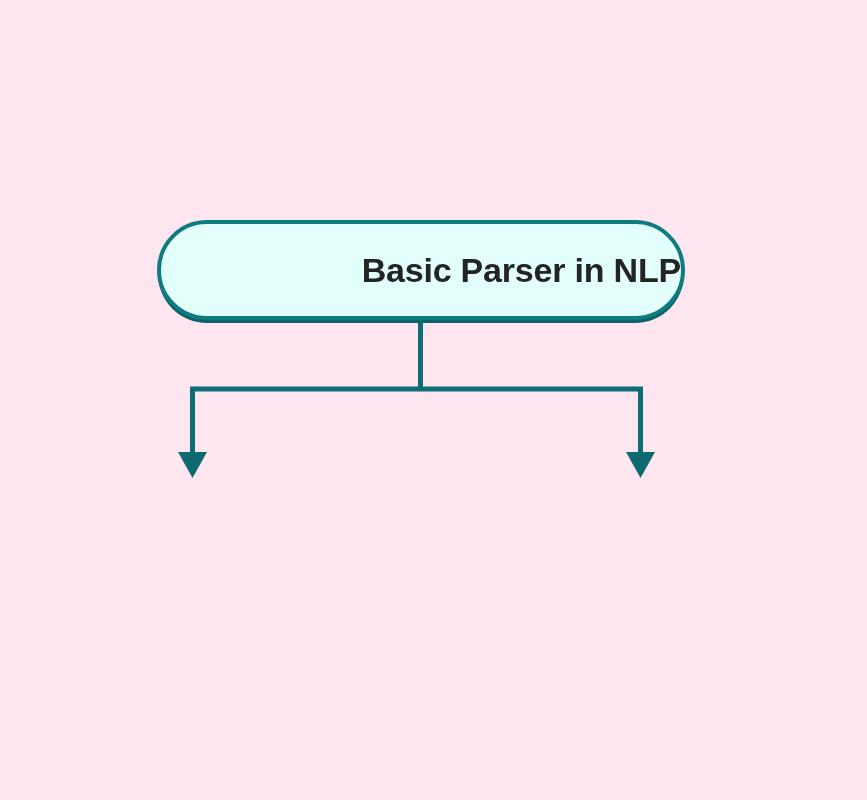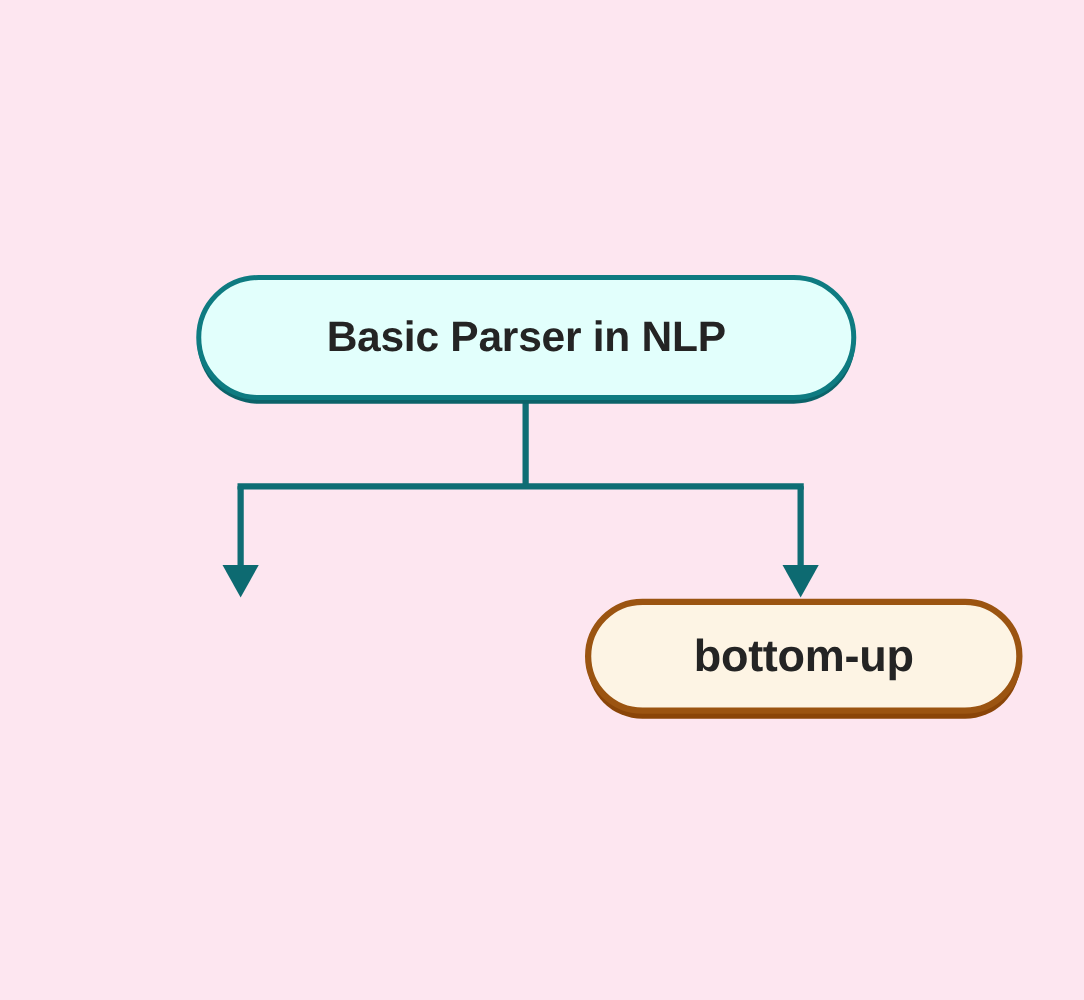--- a/index.html
+++ b/index.html
@@ -24,21 +24,21 @@
     left: 0;
     top: 0;
     width: 867px;
     height: 800px;
   }
   .node {
     position: absolute;
     box-sizing: border-box;
     display: flex;
     align-items: center;
-    justify-content: center;
+    justify-content: flex-end;
     border-radius: 999px;
     text-align: center;
   }
   .node-label {
     font-weight: bold;
     color: #242424;
     letter-spacing: -0.2px;
     white-space: nowrap;
     line-height: 1;
   }
@@ -95,17 +95,14 @@
 
     <path d="M 640.5 389 L 640.5 452" fill="none" stroke="#0e6d74" stroke-width="5"></path>
     <polygon points="626,452 655,452 640.5,478" fill="#0d6a71"></polygon>
   </svg>
 
   <div class="node" id="node-root">
     <span class="node-label">Basic Parser in NLP</span>
   </div>
 
 
-  <div class="node node-child" id="node-bottom-up">
-    <span class="node-label">bottom-up</span>
-  </div>
 
 </div>
 
 </body></html>

